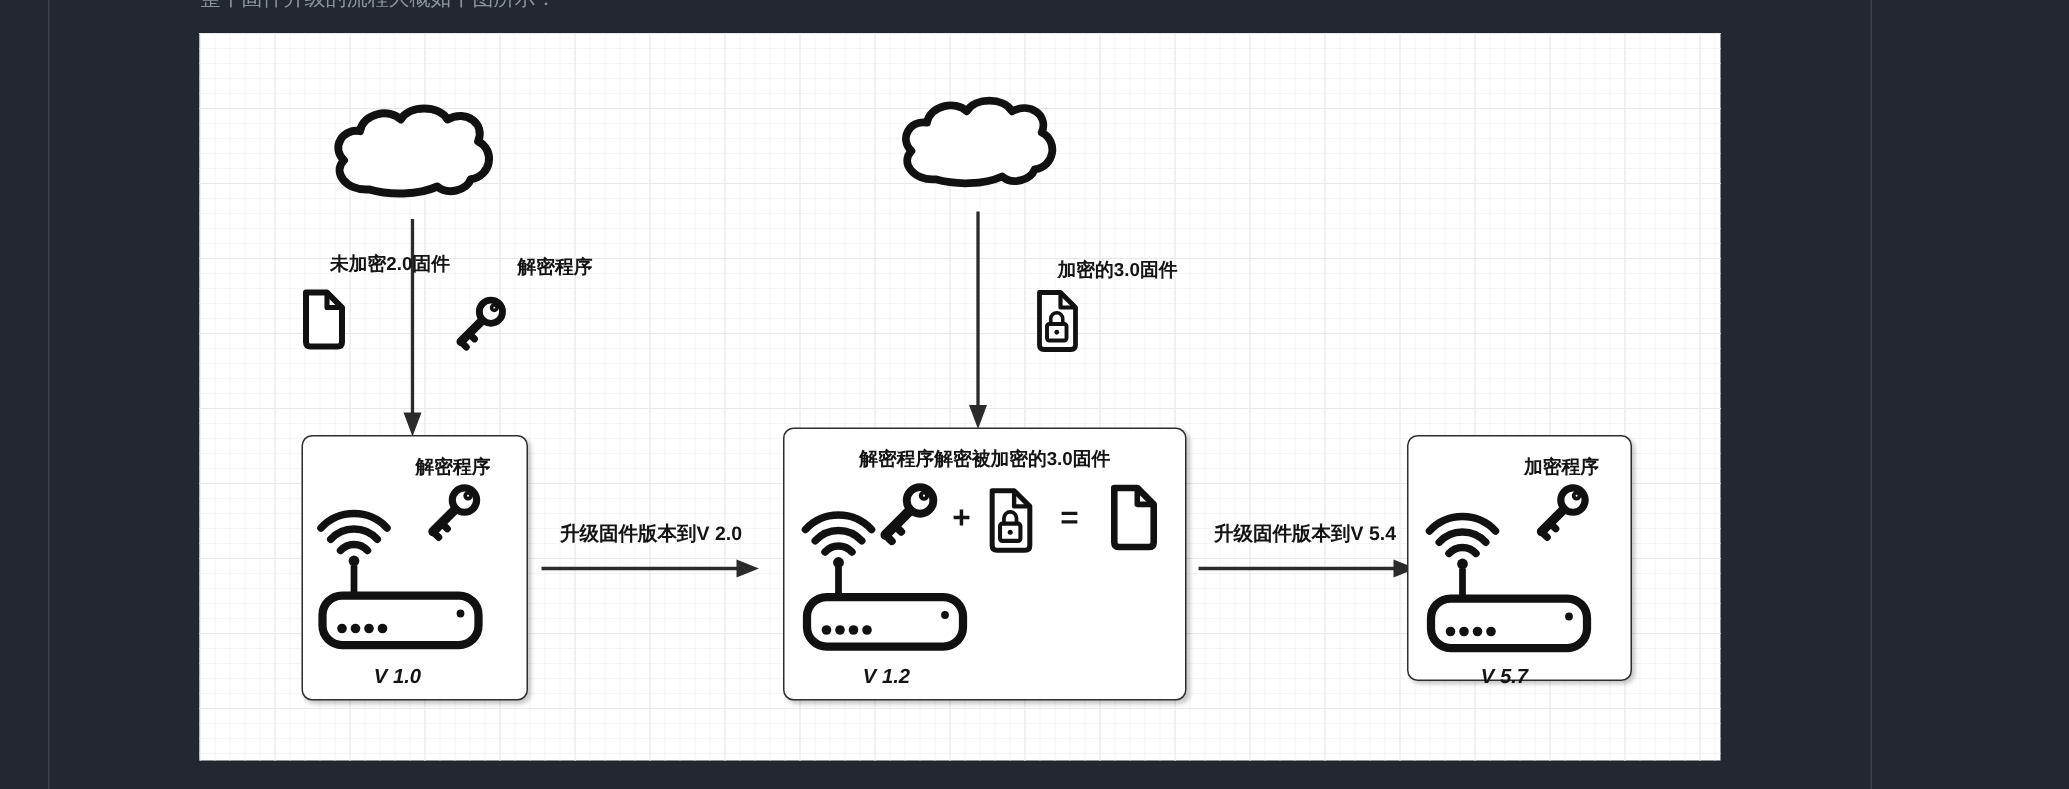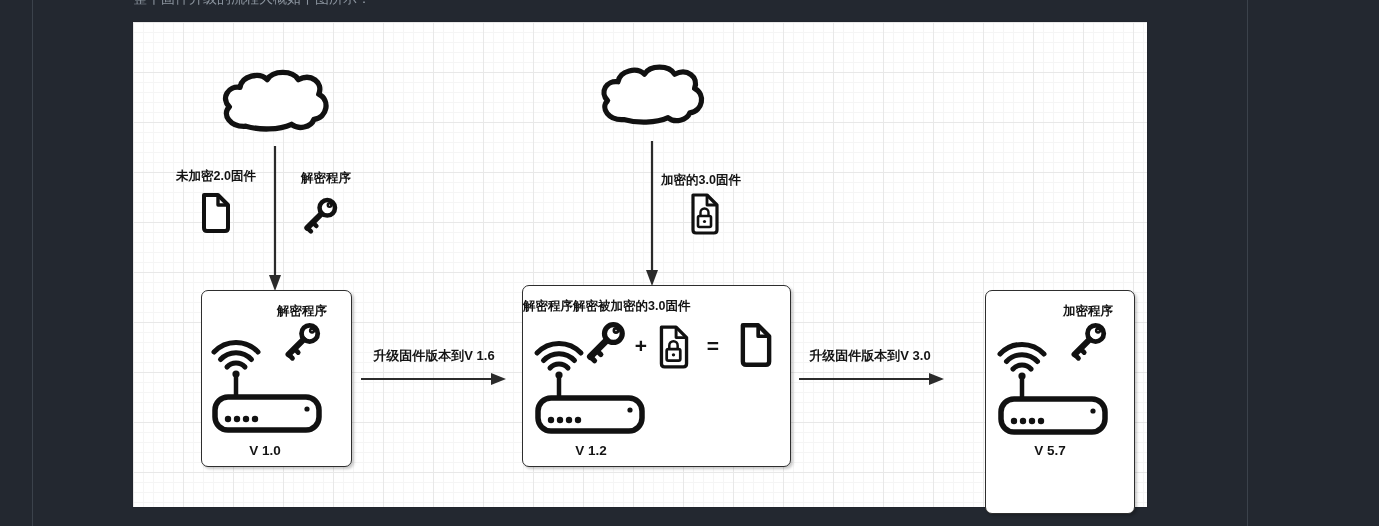--- a/index.html
+++ b/index.html
@@ -21,34 +21,34 @@
       linear-gradient(to right, #e8e8e8 1px, transparent 1px),
       linear-gradient(to bottom, #e8e8e8 1px, transparent 1px),
       linear-gradient(to right, #f5f5f5 1px, transparent 1px),
       linear-gradient(to bottom, #f5f5f5 1px, transparent 1px);
     background-size:50px 50px,50px 50px,10px 10px,10px 10px;
     box-shadow:0 0 0 1px rgba(0,0,0,0.05);
   }
   .abs { position:absolute; }
   .lbl {
     position:absolute; font-weight:bold; font-size:12.5px; color:#141414;
-    white-space:nowrap; transform:translateX(-50%);
+    white-space:nowrap; transform:translateX(-50%);margin-left:44px;
   }
   .node-box{
     position:absolute; background:#fff; border:1.5px solid #2e2e2e;
     border-radius:7px; box-shadow:2px 2px 3px rgba(0,0,0,0.22);
   }
   .box-title{
     position:absolute; font-weight:bold; font-size:12.5px; color:#141414;
     white-space:nowrap; transform:translateX(-50%);
   }
-  .box-title.full { left:0; right:0; transform:none; }
+  .box-title.full { left:0; right:0; transform:none; text-align:center; }
   .version{
     position:absolute; font-weight:bold; font-size:13.5px; color:#141414;
-    white-space:nowrap; transform:translateX(-50%);
+    white-space:nowrap; transform:translateX(-50%);font-style:italic;
   }
   .op{
     position:absolute; font-weight:bold; font-size:21px; color:#141414;
     transform:translateX(-50%);
   }
   .arrow-lbl{
     position:absolute; font-weight:bold; font-size:13px; color:#141414;
     white-space:nowrap; transform:translateX(-50%);
   }
   svg { display:block; position:absolute; overflow:visible; }
@@ -126,21 +126,21 @@
       <rect x="3" y="64" width="104" height="33" rx="13" fill="#fff" stroke="#111" stroke-width="5.5"></rect>
       <circle cx="16" cy="86" r="3.2" fill="#111"></circle>
       <circle cx="25" cy="86" r="3.2" fill="#111"></circle>
       <circle cx="34" cy="86" r="3.2" fill="#111"></circle>
       <circle cx="43" cy="86" r="3.2" fill="#111"></circle>
       <circle cx="95" cy="76" r="2.6" fill="#111"></circle>
     </svg>
     <div class="version" style="left:63px;top:152px">V 1.0</div>
   </div>
 
-  <div class="arrow-lbl" style="left:301px;top:325px">升级固件版本到V 1.6</div>
+  <div class="arrow-lbl" style="left:301px;top:325px">升级固件版本到V 2.0</div>
   <svg class="abs" style="left:228px;top:349px" width="146" height="16" viewBox="0 0 146 16">
     <line x1="0" y1="8" x2="132" y2="8" stroke="#2b2b2b" stroke-width="2.2"></line>
     <polygon points="130,2 130,14 145,8" fill="#2b2b2b"></polygon>
   </svg>
 
   <div class="node-box" style="left:389px;top:263px;width:269px;height:182px">
     <div class="box-title full" style="top:12px">解密程序解密被加密的3.0固件</div>
     <svg style="left:12px;top:48px" width="112" height="102" viewBox="0 0 112 102">
       <circle cx="24" cy="41" r="3.6" fill="#111"></circle>
       <path d="M15 34 a12 12 0 0 1 18 0" fill="none" stroke="#111" stroke-width="5" stroke-linecap="round"></path>
@@ -170,27 +170,27 @@
       <circle cx="16.5" cy="29.5" r="1.6" fill="#111"></circle>
     </svg>
     <div class="op" style="left:190px;top:48px">=</div>
     <svg style="left:214px;top:36px" width="38" height="46" viewBox="0 0 34 42">
       <path d="M5 3 H19 L29 13 V36 Q29 39 26 39 H8 Q5 39 5 36 Z" fill="#fff" stroke="#111" stroke-width="4" stroke-linejoin="round"></path>
       <path d="M19 3 V13 H29" fill="none" stroke="#111" stroke-width="3.4" stroke-linejoin="round"></path>
     </svg>
     <div class="version" style="left:68px;top:157px">V 1.2</div>
   </div>
 
-  <div class="arrow-lbl" style="left:737px;top:325px">升级固件版本到V 3.0</div>
+  <div class="arrow-lbl" style="left:737px;top:325px">升级固件版本到V 5.4</div>
   <svg class="abs" style="left:666px;top:349px" width="146" height="16" viewBox="0 0 146 16">
     <line x1="0" y1="8" x2="132" y2="8" stroke="#2b2b2b" stroke-width="2.2"></line>
     <polygon points="130,2 130,14 145,8" fill="#2b2b2b"></polygon>
   </svg>
 
-  <div class="node-box" style="left:852px;top:268px;width:150px;height:224px">
+  <div class="node-box" style="left:805px;top:268px;width:150px;height:164px">
     <div class="box-title" style="left:102px;top:12px">加密程序</div>
     <svg style="left:80px;top:30px" width="44" height="42" viewBox="0 0 44 44">
       <circle cx="30" cy="13" r="8.5" fill="#fff" stroke="#111" stroke-width="5"></circle>
       <circle cx="32.5" cy="10" r="2" fill="#fff" stroke="#111" stroke-width="2.6"></circle>
       <path d="M23.5 19.5 L8 35" stroke="#111" stroke-width="6.5" stroke-linecap="round"></path>
       <path d="M14 29 L18 33" stroke="#111" stroke-width="5" stroke-linecap="round"></path>
       <path d="M8 35 L12 39" stroke="#111" stroke-width="5" stroke-linecap="round"></path>
     </svg>
     <svg style="left:12px;top:44px" width="112" height="102" viewBox="0 0 112 102">
       <circle cx="24" cy="41" r="3.6" fill="#111"></circle>

